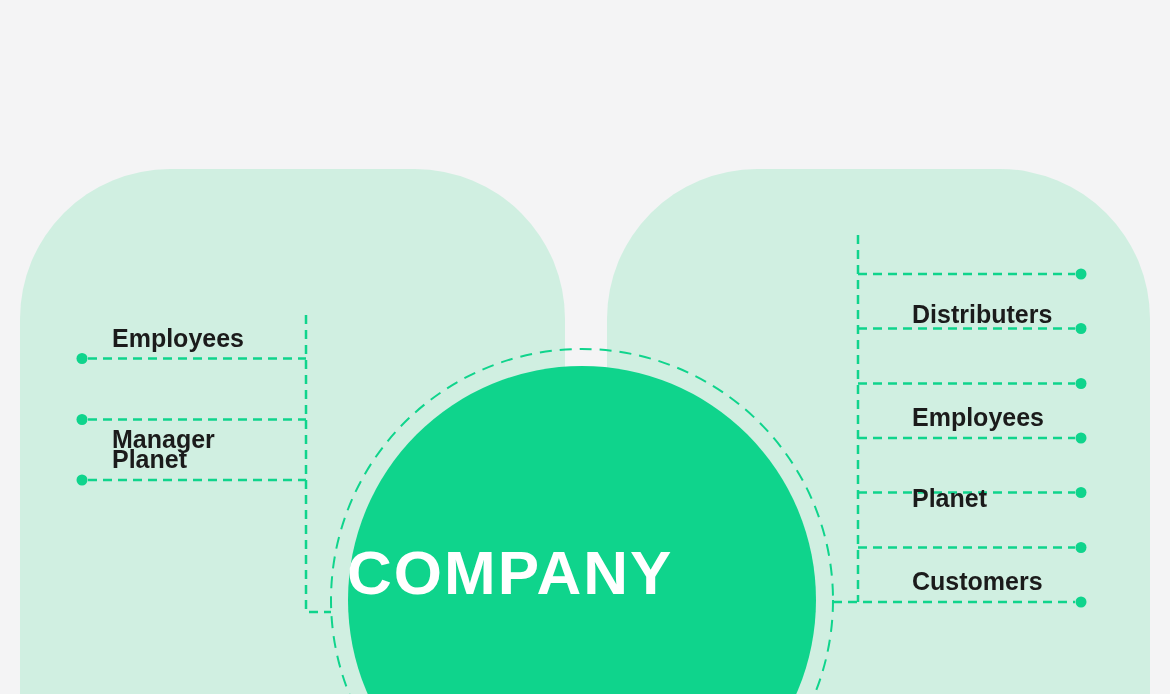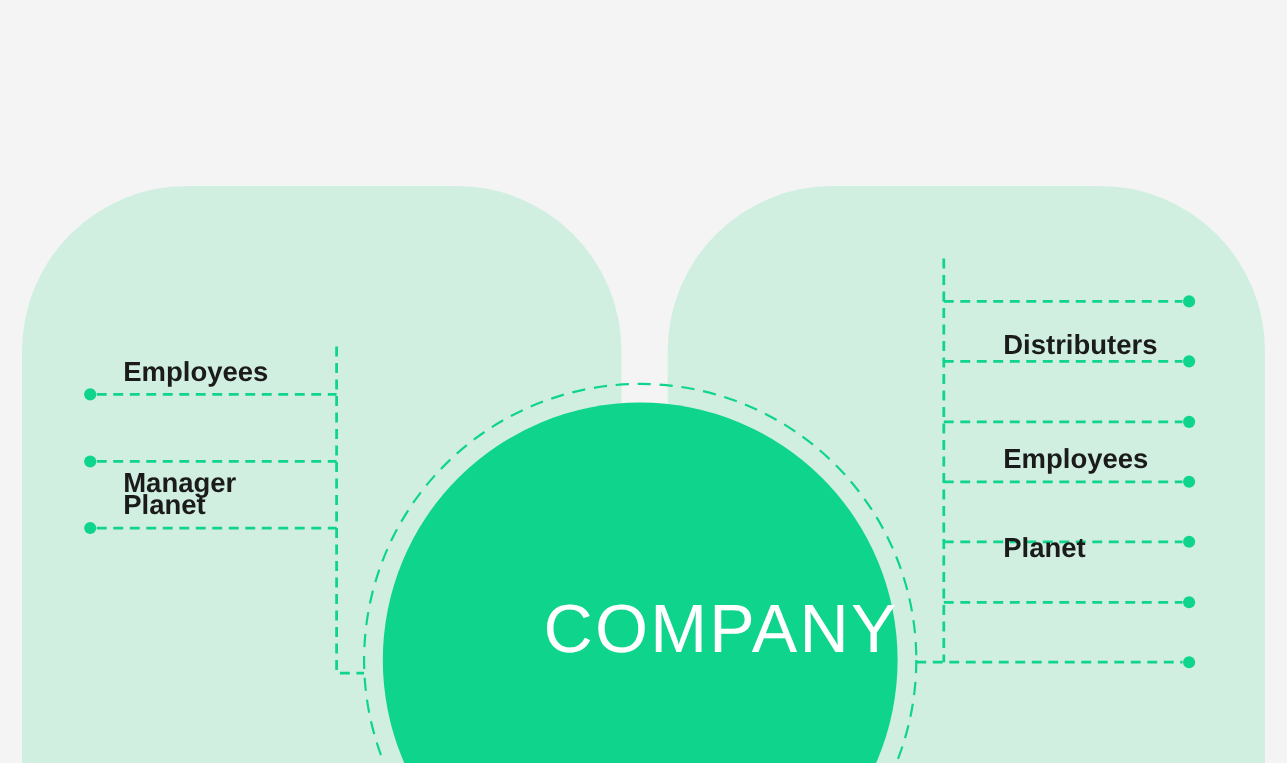--- a/index.html
+++ b/index.html
@@ -25,22 +25,22 @@
   .panel.right{left:607px;width:543px;}
   #lines{position:absolute;left:0;top:0;z-index:2;}
   #labels{position:absolute;left:0;top:0;width:1170px;height:694px;z-index:3;pointer-events:none;}
   .stk-label{
     position:absolute;height:30px;line-height:30px;
     font-size:25px;font-weight:700;color:var(--label);
     white-space:nowrap;
   }
   .company-label{
     position:absolute;left:347px;top:537px;width:470px;
-    text-align:right;z-index:3;
-    font-size:62px;font-weight:400;color:#ffffff;
+    text-align:left;z-index:3;
+    font-size:62px;font-weight:700;color:#ffffff;
     letter-spacing:2px;
   }
   .title-pill{
     position:absolute;left:313px;top:31px;width:544px;height:54px;
     background:var(--accent);border-radius:27px;z-index:4;
     display:flex;align-items:center;justify-content:center;
   }
   .title-pill span{
     color:var(--title-text);font-size:21px;font-weight:700;
     letter-spacing:.2px;white-space:nowrap;
@@ -82,16 +82,17 @@
       <circle cx="1081" cy="602" r="5.5" fill="#0fd48c"></circle>
     </svg>
 
   <div id="labels">
       <div class="stk-label" style="left: 112px; top: 322.5px;">Employees</div>
       <div class="stk-label" style="left: 112px; top: 388px; margin-top: 36px;">Manager</div>
       <div class="stk-label" style="left: 112px; top: 444px;">Planet</div>
       <div class="stk-label" style="left: 912px; top: 299px;">Distributers</div>
       <div class="stk-label" style="left: 912px; top: 402px;">Employees</div>
       <div class="stk-label" style="left: 912px; top: 456.5px; margin-top: 26px;">Planet</div>
+      <div class="stk-label" style="left: 912px; top: 566px;">Customers</div>
     </div>
 
   <div class="company-label">COMPANY</div>
 </div>
 
 </body></html>

